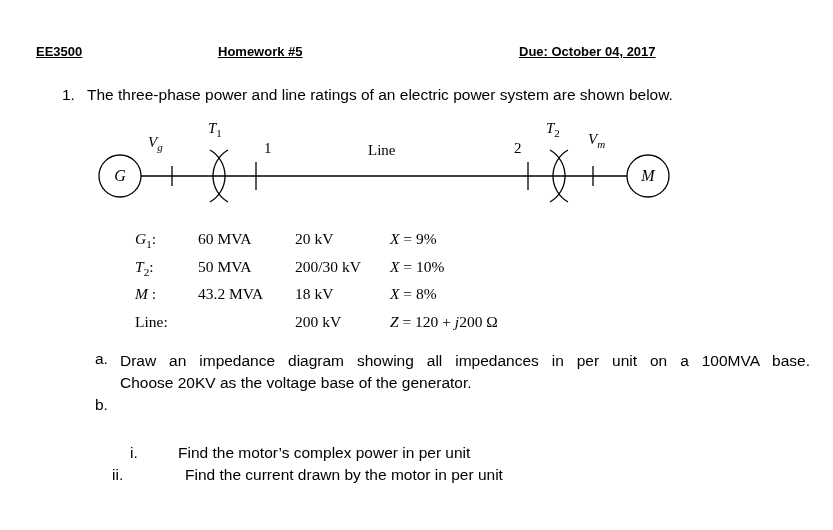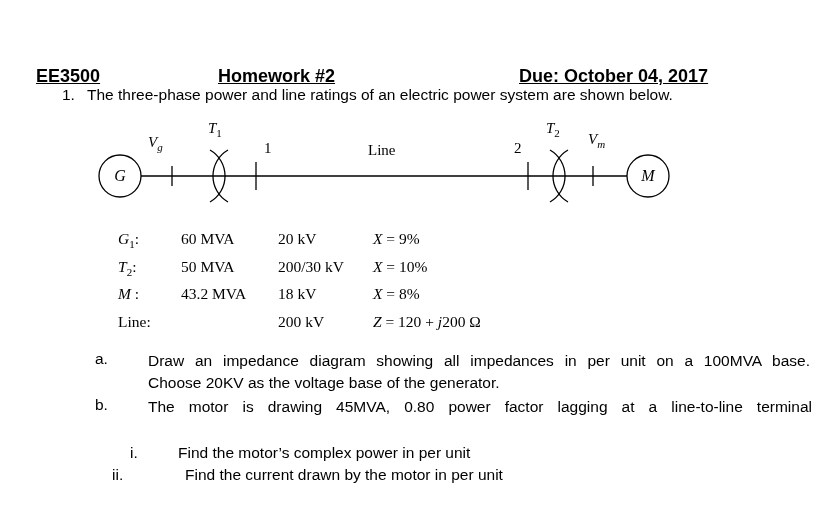--- a/index.html
+++ b/index.html
@@ -2,51 +2,51 @@
 <html><head>
 <meta charset="utf-8">
 <style>
   html,body{margin:0;padding:0;}
   body{
     width:833px;height:530px;position:relative;overflow:hidden;
     background:#ffffff;color:#000;
     font-family:"Liberation Sans",sans-serif;
   }
   .abs{position:absolute;}
-  .hdr{font-weight:bold;font-size:18px;text-decoration:underline;white-space:nowrap;margin-top:22px;}
+  .hdr{font-weight:bold;font-size:13px;text-decoration:underline;white-space:nowrap;}
   .body-txt{font-size:15.5px;white-space:nowrap;}
   .stretch{white-space:normal;text-align:justify;text-align-last:justify;}
   .qcontent{font-size:15.5px;line-height:22px;}
-  .qcontent div{white-space:nowrap;margin-left:28px;}
+  .qcontent div{white-space:nowrap;}
   .qcontent div.stretch{white-space:normal;}
   
   #diagram{position:absolute;left:88px;top:114px;width:630px;height:112px;}
   #diagram svg{position:absolute;left:0;top:0;}
   .svgtxt{font-family:"Liberation Serif",serif;font-style:italic;font-size:16px;fill:#000;}
   .dlabel{position:absolute;font-family:"Liberation Serif",serif;font-size:15px;white-space:nowrap;}
   .it{font-style:italic;}
   .dlabel sub{font-size:11px;font-style:normal;}
   .dlabel sub.itsub{font-style:italic;}
   
   #ratings{position:absolute;left:118px;top:228px;font-family:"Liberation Serif",serif;font-size:15.5px;line-height:21.5px;}
-  .rrow{white-space:nowrap;}
+  .rrow{white-space:nowrap;margin-left:17px;}
   .rlabel{display:inline-block;width:63px;}
   .rmva{display:inline-block;width:97px;}
   .rkv{display:inline-block;width:95px;}
   .rl{font-style:normal;}
   .rl.it{font-style:italic;}
   .rlabel sub{font-size:11px;}
   .rimp i{font-style:italic;}
   .marker{position:absolute;font-size:15.5px;}
 </style>
 </head>
 <body>
 
 <span class="abs hdr" style="left:36px;top:44px">EE3500</span>
-<span class="abs hdr" style="left:218px;top:44px">Homework #2</span>
+<span class="abs hdr" style="left:218px;top:44px">Homework #5</span>
 <span class="abs hdr" style="left:519px;top:44px">Due: October 04, 2017</span>
 
 <span class="abs body-txt" style="left:62px;top:86px">1.</span>
 <span class="abs body-txt" style="left:87px;top:86px">The three-phase power and line ratings of an electric power system are shown below.</span>
 
 <div id="diagram">
   <svg width="630" height="112" viewBox="0 0 630 112">
     <g stroke="#000" stroke-width="1.3" fill="none">
       <line x1="53" y1="62" x2="539" y2="62"></line>
       <circle cx="32" cy="62" r="21"></circle>
@@ -96,20 +96,19 @@
 </div>
 
 <span class="abs marker" style="left:95px;top:350px">a.</span>
 <div class="abs qcontent" style="left:120px;top:350px;width:690px">
   <div class="stretch">Draw an impedance diagram showing all impedances in per unit on a 100MVA base.</div>
   <div>Choose 20KV as the voltage base of the generator.</div>
 </div>
 
 <span class="abs marker" style="left:95px;top:396px">b.</span>
 <div class="abs qcontent" style="left:120px;top:396px;width:692px">
-  <div class="stretch">The motor is drawing 45MVA, 0.80 power factor lagging at a line-to-line terminal</div>
 </div>
 
 <span class="abs marker" style="left:130px;top:444px">i.</span>
 <span class="abs body-txt" style="left:178px;top:444px">Find the motor’s complex power in per unit</span>
 
 <span class="abs marker" style="left:112px;top:466px">ii.</span>
 <span class="abs body-txt" style="left:185px;top:466px">Find the current drawn by the motor in per unit</span>
 
 </body></html>

